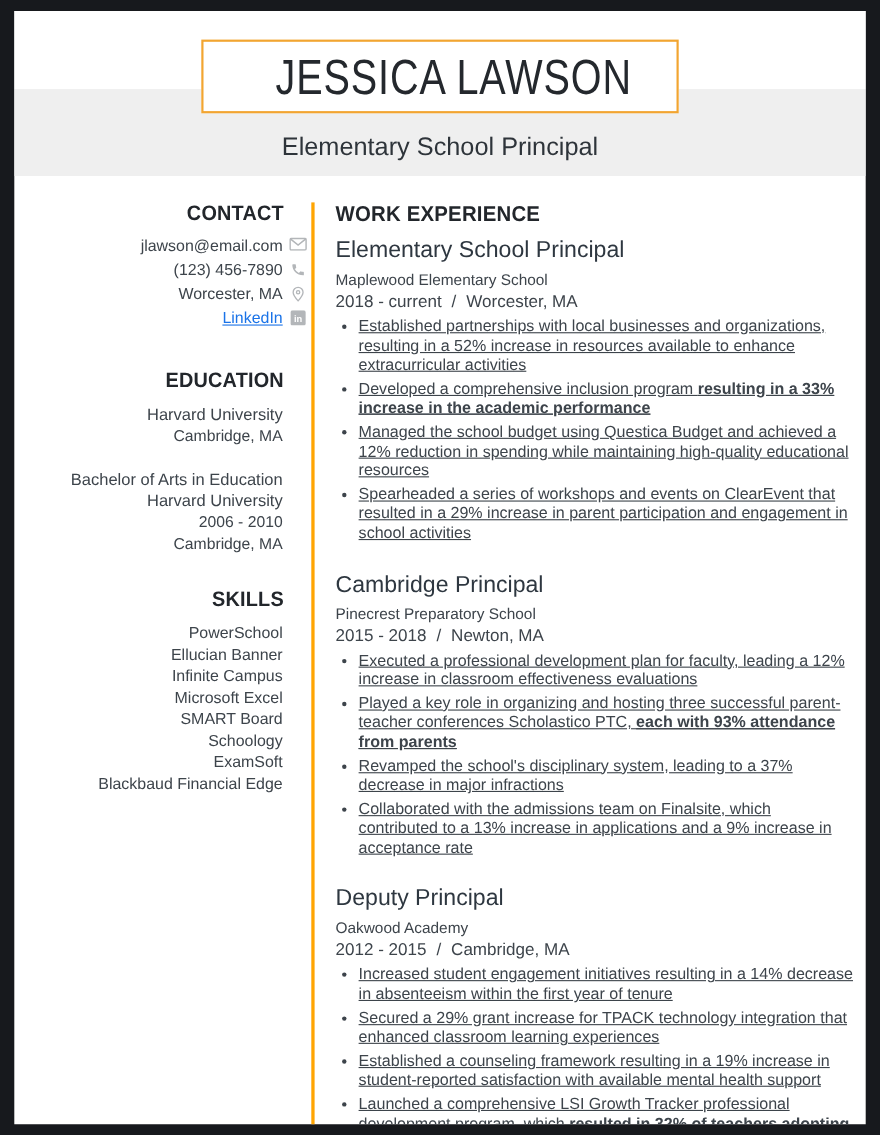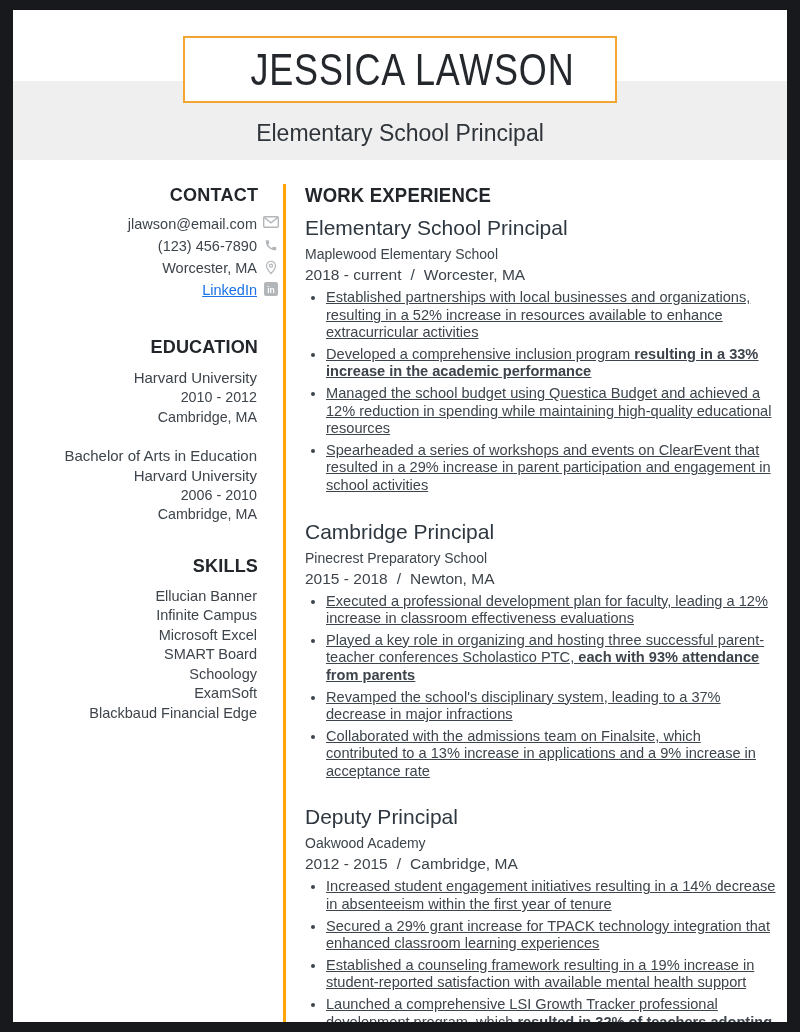--- a/index.html
+++ b/index.html
@@ -120,33 +120,33 @@
                 <text x="7" y="10.6" font-size="8.5" font-family="Liberation Sans, sans-serif" font-weight="bold" fill="#ffffff" text-anchor="middle">in</text>
               </svg>
             </span>
           </div>
         </div>
 
       <h2 class="side-heading mt-edu">EDUCATION</h2>
       <div id="education-list">
           <div class="degree-block">
             <div class="school">Harvard University</div>
-            <div class="edu-dates">2010 - 2012</div>
             <div class="edu-loc">Cambridge, MA</div>
           </div>
           <div class="degree-block">
             <div class="degree">Bachelor of Arts in Education</div>
             <div class="school">Harvard University</div>
             <div class="edu-dates">2006 - 2010</div>
             <div class="edu-loc">Cambridge, MA</div>
           </div>
         </div>
 
       <h2 class="side-heading mt-skills">SKILLS</h2>
       <div id="skills-list">
+          <div class="skill-item">PowerSchool</div>
           <div class="skill-item">Ellucian Banner</div>
           <div class="skill-item">Infinite Campus</div>
           <div class="skill-item">Microsoft Excel</div>
           <div class="skill-item">SMART Board</div>
           <div class="skill-item">Schoology</div>
           <div class="skill-item">ExamSoft</div>
           <div class="skill-item">Blackbaud Financial Edge</div>
         </div>
     </aside>
 

